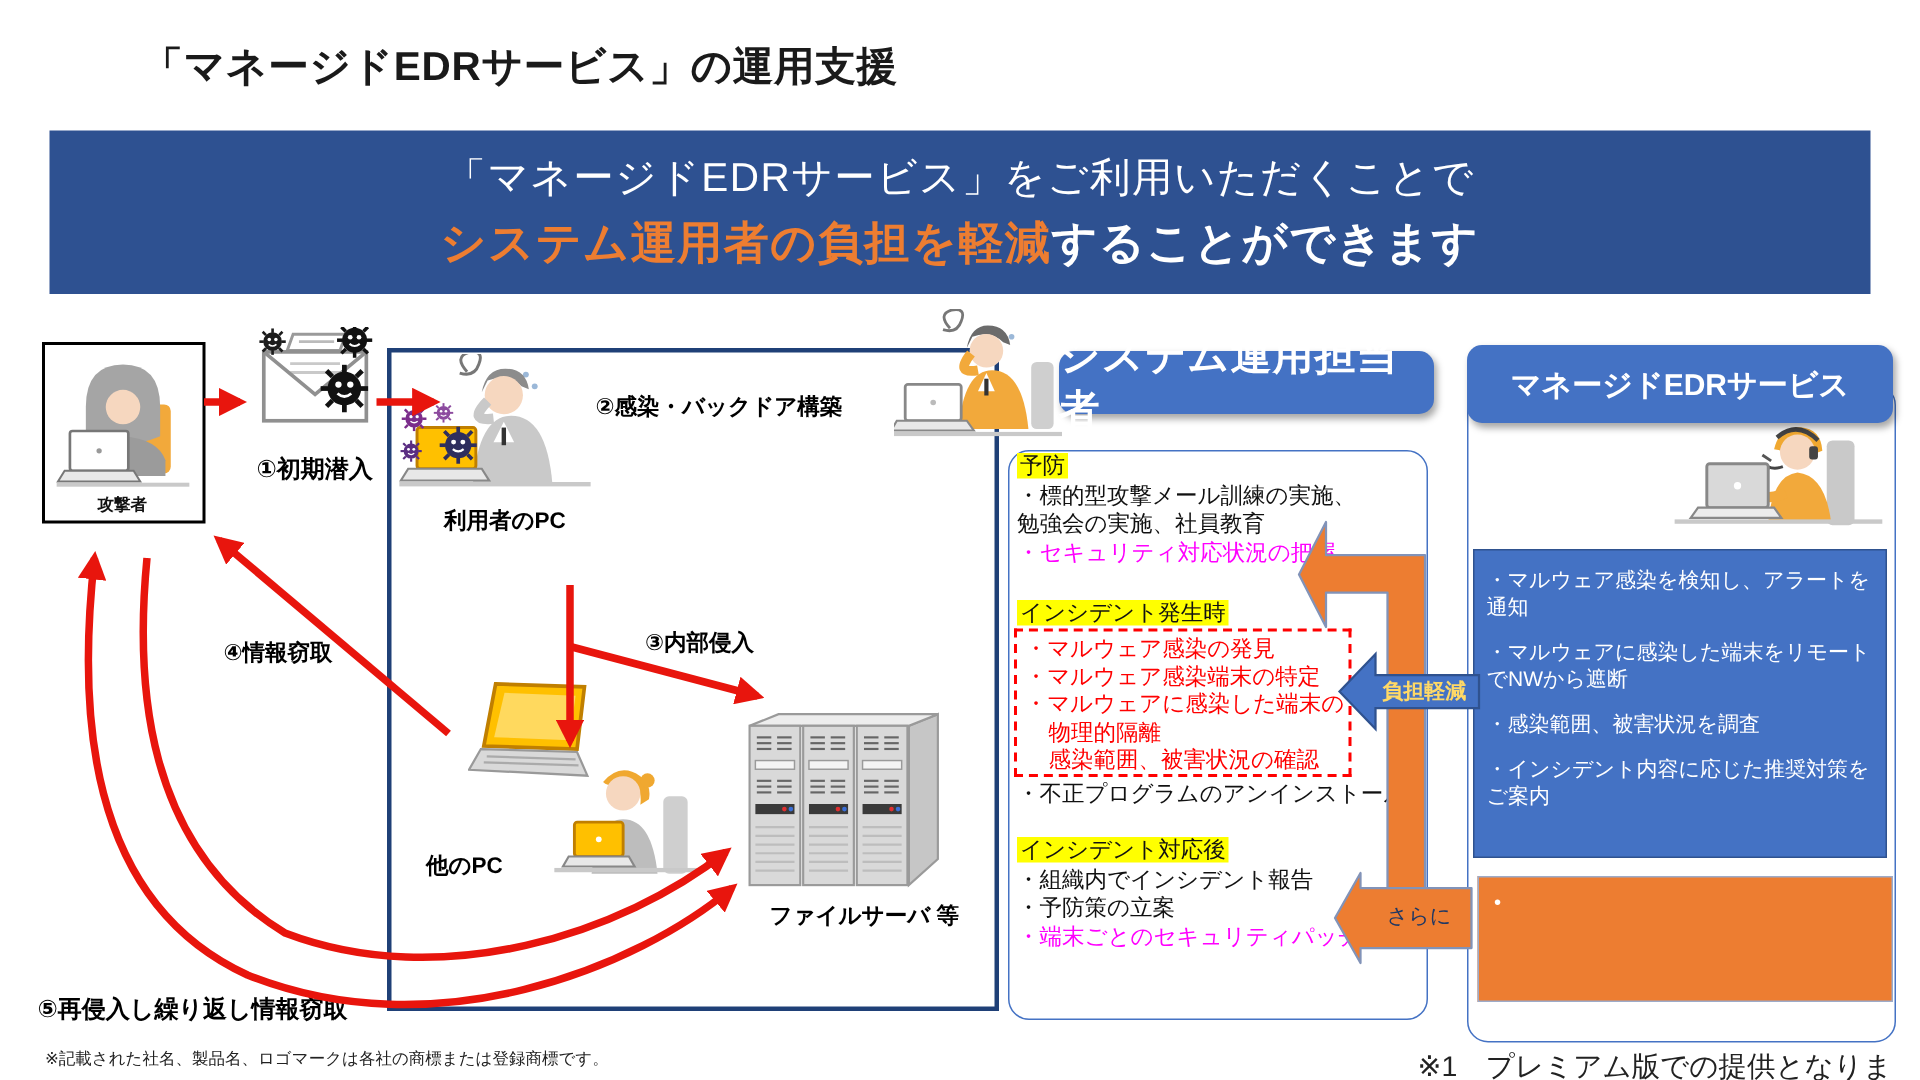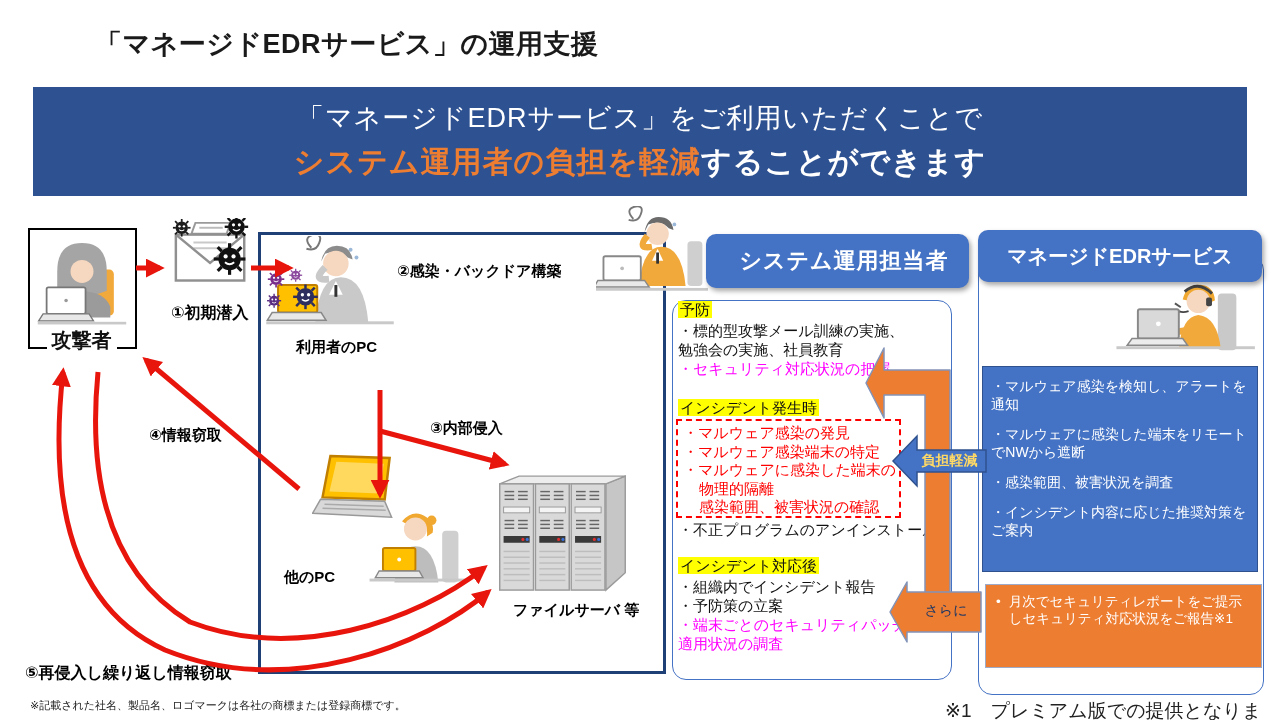--- a/index.html
+++ b/index.html
@@ -10,28 +10,28 @@
   .z1{z-index:1}.z2{z-index:2}.z3{z-index:3}.z4{z-index:4}.z5{z-index:5}
   .page-title{left:95px;top:26px;font-size:27px;font-weight:600;color:#1a1a1a;letter-spacing:.5px;}
   .banner{left:33px;top:87px;width:1214px;height:109px;background:#2E5191;display:flex;
           flex-direction:column;justify-content:center;align-items:center;}
   .banner-l1{color:#fff;font-size:27px;letter-spacing:1px;}
   .banner-l2{font-size:30px;font-weight:bold;margin-top:6px;letter-spacing:1px;}
   .banner-l2 .em{color:#ED7D31;text-align:right;}
   .banner-l2 .rest{color:#fff;}
   .attacker-box{left:28px;top:228px;width:105px;height:117px;border:2px solid #000;background:#fff;}
   .attacker-lbl{left:28px;top:327px;width:107px;text-align:center;}
-  .attacker-lbl span{background:#fff;padding:0 5px;font-weight:bold;font-size:20px;}
+  .attacker-lbl span{background:#fff;padding:0 5px;font-weight:bold;font-size:11px;}
   .net-box{left:258px;top:232px;width:402px;height:436px;border:3px solid #1F4077;background:#fff;}
   .panel-border{border:1.5px solid #4472C4;border-radius:14px;background:transparent;}
   .op-border{left:672px;top:300px;width:278px;height:378px;}
   .edr-border{left:978px;top:256px;width:284px;height:437px;}
   .hdr{background:#4472C4;color:#fff;font-weight:bold;display:flex;align-items:center;justify-content:center;
        border-radius:10px;box-shadow:2px 3px 5px rgba(0,0,0,.35);}
-  .op-hdr{left:706px;top:234px;width:250px;height:54px;font-size:22px;letter-spacing:1px;padding-left:13px;}
+  .op-hdr{left:706px;top:234px;width:250px;height:42px;font-size:27px;letter-spacing:1px;}
   .edr-hdr{left:978px;top:230px;width:284px;height:52px;font-size:20px;}
   .sec-title{position:absolute;font-size:15px;z-index:3;}
   .sec-title span{background:#FFFF00;padding:0 2px;}
   .optext{position:absolute;font-size:15px;line-height:19px;z-index:3;white-space:nowrap;}
   .magenta{color:#FF00FF;}
   .dashed-box{left:676px;top:419px;width:225px;height:99px;border:2.5px dashed #FF0000;z-index:2;
               padding:3px 5px;box-sizing:border-box;color:#FF0000;font-size:15px;line-height:18.5px;white-space:nowrap;}
   .indent{padding-left:16px;}
   .blue-box{left:982px;top:366px;width:276px;height:206px;background:#4472C4;border:1px solid #2F528F;
             box-sizing:border-box;color:#fff;font-size:14px;line-height:18px;padding:10px 8px;z-index:2;}
@@ -230,21 +230,20 @@
     <div class="indent">物理的隔離</div>
     <div class="indent">感染範囲、被害状況の確認</div>
   </div>
   <div class="optext" style="left:678px;top:520px">・不正プログラムのアンインストール</div>
 
   <div class="sec-title" style="left:678px;top:557px"><span>インシデント対応後</span></div>
   <div class="optext" style="left:678px;top:577px">
     <div>・組織内でインシデント報告</div>
     <div>・予防策の立案</div>
     <div class="magenta">・端末ごとのセキュリティパッチ</div>
-    <div class="magenta">適用状況の調査</div>
   </div>
 
   <div class="abs panel-border edr-border z1"></div>
   <div class="abs hdr edr-hdr z4">マネージドEDRサービス</div>
   <svg class="abs z2" style="left:1088px;top:278px" width="168" height="78" viewBox="0 0 170 80">
     <rect x="132" y="16" width="19" height="58" rx="4" fill="#C9C9C9"></rect>
     <path d="M96 22 q4-16 18-15 q14 1 15 16 l-5 2 q-2-12-12-12 q-10 0-11 10z" fill="#F0A830"></path>
     <circle cx="112" cy="24" r="12" fill="#F6D7BF"></circle>
     <path d="M98 14 q14-12 28 2" stroke="#444" stroke-width="3" fill="none"></path>
     <rect x="120" y="20" width="6" height="9" rx="2" fill="#444"></rect>
@@ -260,21 +259,20 @@
   </svg>
 
   <div class="abs blue-box">
     <p>・マルウェア感染を検知し、アラートを通知</p>
     <p>・マルウェアに感染した端末をリモートでNWから遮断</p>
     <p>・感染範囲、被害状況を調査</p>
     <p>・インシデント内容に応じた推奨対策をご案内</p>
   </div>
   <div class="abs orange-box">
     <span class="bullet">•</span>
-    <span>月次でセキュリティレポートをご提示しセキュリティ対応状況をご報告※1</span>
   </div>
 
   <svg class="abs z5" style="left:0;top:0;pointer-events:none" width="1280" height="720" viewBox="0 0 1280 720">
     <defs>
       <marker id="mr" viewBox="0 0 10 10" refX="7.5" refY="5" markerWidth="3.8" markerHeight="3.8" orient="auto-start-reverse">
         <path d="M0 0 L10 5 L0 10 z" fill="#E8150D"></path>
       </marker>
     </defs>
     <g stroke="#E8150D" stroke-width="5" fill="none">
       <line x1="136" y1="268" x2="160" y2="268" marker-end="url(#mr)"></line>

